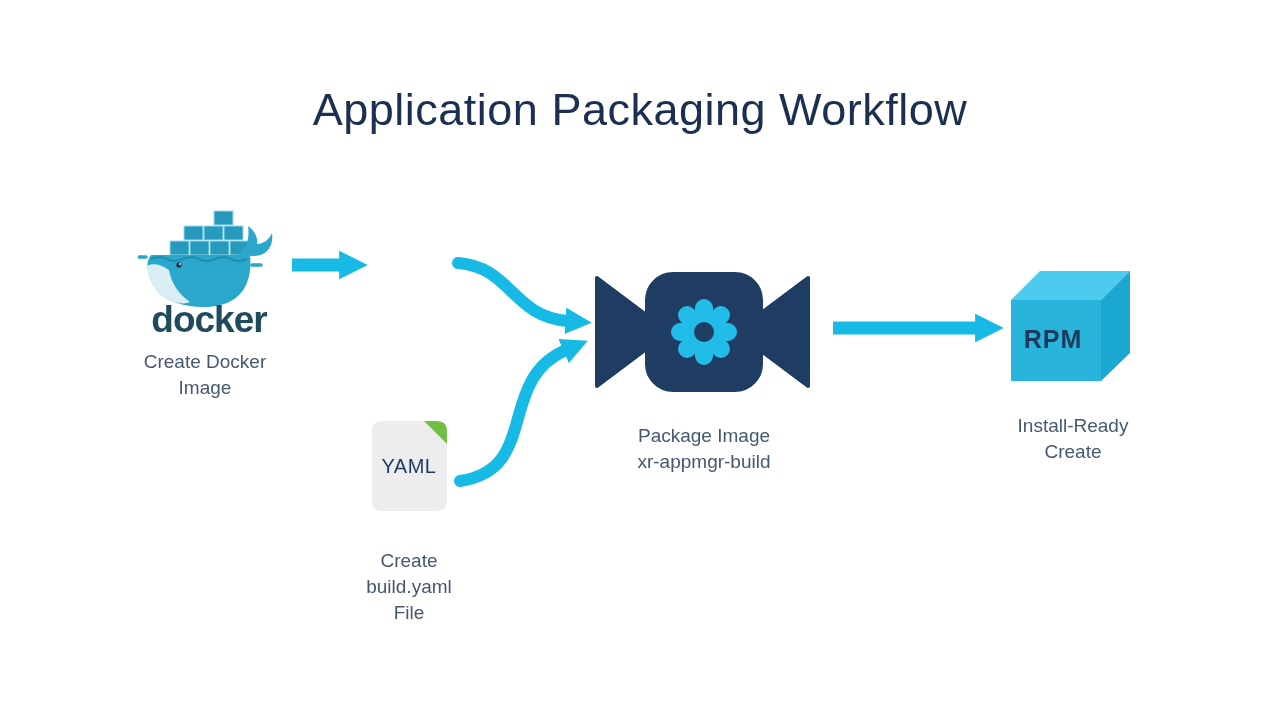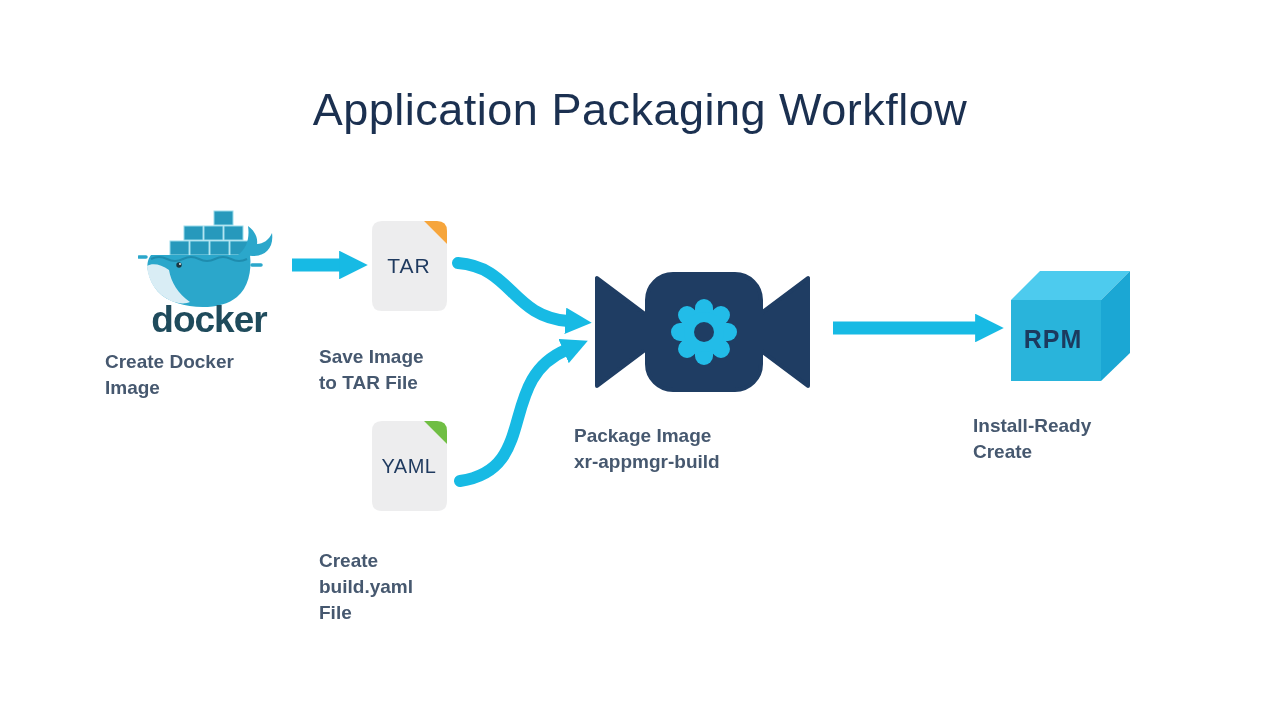--- a/index.html
+++ b/index.html
@@ -7,22 +7,22 @@
     position:relative; width:1280px; height:680px; background:#ffffff;
     overflow:hidden; font-family:"Liberation Sans", sans-serif;
   }
   .page-title {
     position:absolute; left:0; top:84px; width:1280px; text-align:center;
     font-size:45px; font-weight:300; letter-spacing:0.5px; color:#1B3050;
   }
   .arrow-layer { position:absolute; left:0; top:0; width:1280px; height:720px; }
   .node { position:absolute; }
   .label {
-    position:absolute; color:#46586F;
-    font-size:19px; line-height:26px; white-space:pre-line; font-weight:700;
+    position:absolute; text-align:center; color:#46586F;
+    font-size:19px; line-height:26px; white-space:pre-line; font-weight:400;
   }
   .badge-text { font-family:"Liberation Sans", sans-serif; }
 </style>
 </head>
 <body>
 
 <div class="canvas">
 
   <div class="page-title">Application Packaging Workflow</div>
 
@@ -64,29 +64,20 @@
       <circle cx="42" cy="56" r="0.9" fill="#ffffff"></circle>
 
       <path d="M1,49 H8 M114,57 H123" stroke="#2BA7CB" stroke-width="3.5" stroke-linecap="round"></path>
 
       <text x="71" y="124" text-anchor="middle" font-size="37" font-weight="bold" letter-spacing="-1" fill="#1F4B5C" class="badge-text">docker</text>
     </svg>
   </div>
   <div class="label" style="left:105px; top:349px; width:200px;">Create Docker
 Image</div>
 
-  <div class="node" style="left:372px; top:221px;">
-    <svg width="75" height="90" viewBox="0 0 75 90">
-      <path d="M10,0 H52 L75,23 V80 Q75,90 65,90 H10 Q0,90 0,80 V10 Q0,0 10,0 Z" fill="#EDEDEE"></path>
-      <path d="M52,0 H65 Q75,0 75,10 V23 Z" fill="#F6A53C"></path>
-      <text x="37" y="52" text-anchor="middle" font-size="21" letter-spacing="1" fill="#1F3A5F" class="badge-text">TAR</text>
-    </svg>
-  </div>
-  <div class="label" style="left:319px; top:344px; width:180px;">Save Image
-to TAR File</div>
 
   <div class="node" style="left:372px; top:421px;">
     <svg width="75" height="90" viewBox="0 0 75 90">
       <path d="M10,0 H52 L75,23 V80 Q75,90 65,90 H10 Q0,90 0,80 V10 Q0,0 10,0 Z" fill="#EDEDEE"></path>
       <path d="M52,0 H65 Q75,0 75,10 V23 Z" fill="#70BE44"></path>
       <text x="37" y="52" text-anchor="middle" font-size="20" letter-spacing="0.5" fill="#1F3A5F" class="badge-text">YAML</text>
     </svg>
   </div>
   <div class="label" style="left:319px; top:548px; width:180px;">Create
 build.yaml

